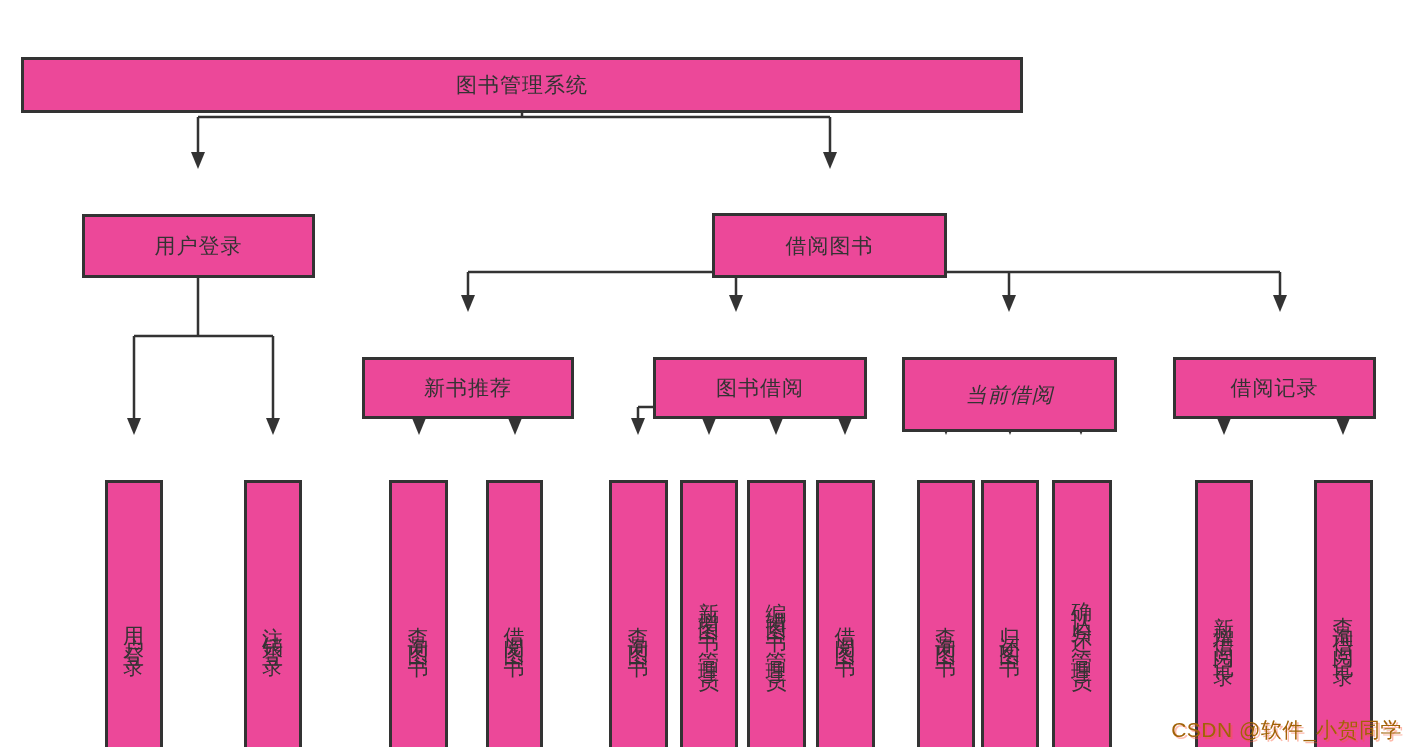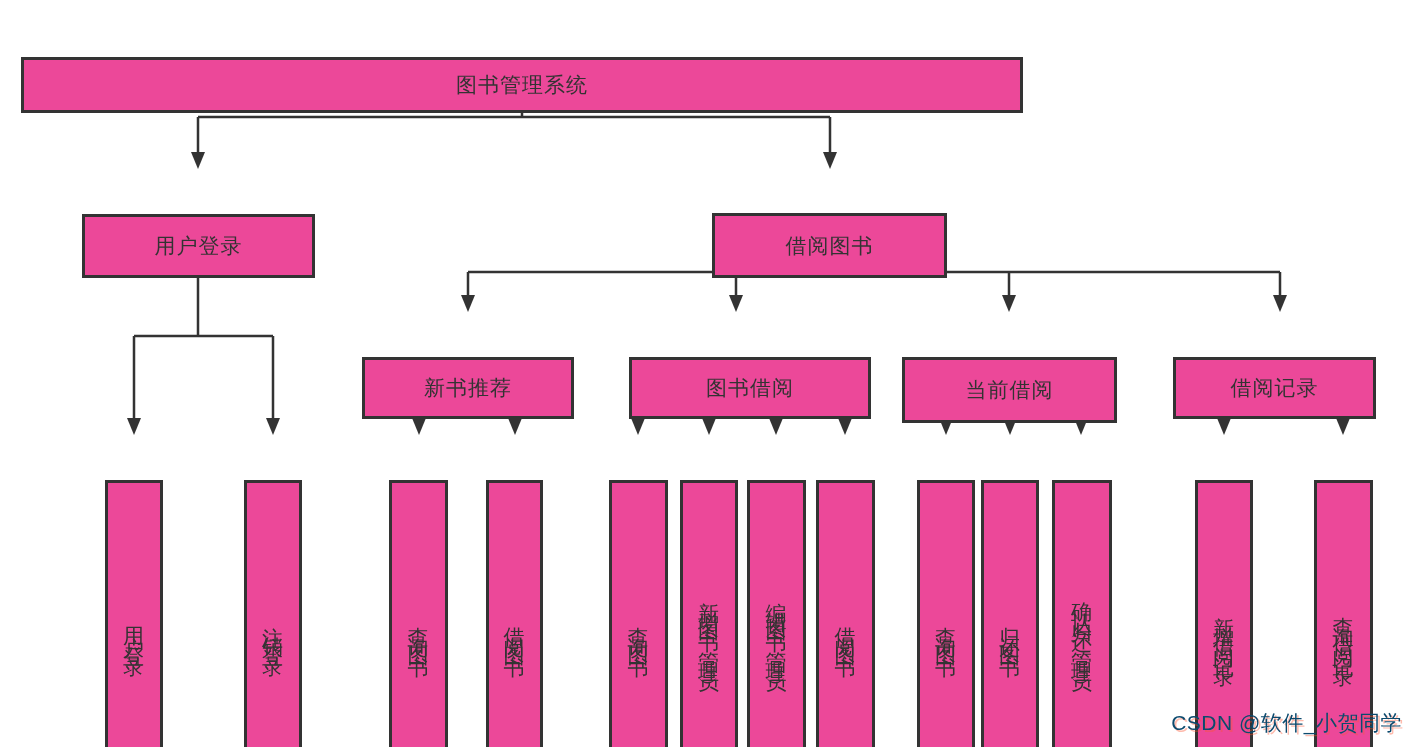--- a/index.html
+++ b/index.html
@@ -37,23 +37,23 @@
     font-size: 21px;
     writing-mode: vertical-rl;
     text-orientation: mixed;
     letter-spacing: 10px;
     line-height: 1;
     white-space: nowrap;
   }
   #watermark {
     position: absolute;
     right: 3px;
-    bottom: 10px;
+    bottom: 3px;
     font-size: 21px;
-    color: #0c4a6e;
+    color: #a16207;
     letter-spacing: 0.5px;
     text-shadow: 2px 2px 0 rgba(252, 85, 49, 0.40);
     z-index: 2;
     white-space: nowrap;
   }
 </style>
 </head>
 <body>
 
 <div id="canvas">
@@ -90,22 +90,22 @@
       <polygon points="1336,418 1350,418 1343,435"></polygon>
     </g>
   </svg>
 
   <div class="node node-h" style="left:21px; top:13px; width:1002px; height:56px;">图书管理系统</div>
 
   <div class="node node-h" style="left:82px; top:170px; width:233px; height:64px;">用户登录</div>
   <div class="node node-h" style="left:712px; top:169px; width:235px; height:65px;">借阅图书</div>
 
   <div class="node node-h" style="left:362px; top:313px; width:212px; height:62px;">新书推荐</div>
-  <div class="node node-h" style="left:629px; top:313px; width:242px; height:62px;">图书借阅</div>
-  <div class="node node-h" style="left:902px; top:313px; width:215px; height:66px;">当前借阅</div>
+  <div class="node node-h" style="left:653px; top:313px; width:214px; height:62px;">图书借阅</div>
+  <div class="node node-h" style="left:902px; top:313px; width:215px; height:75px;font-style:italic;">当前借阅</div>
   <div class="node node-h" style="left:1173px; top:313px; width:203px; height:62px;">借阅记录</div>
 
   <div class="node node-v" style="left:105px; top:436px; width:58px; height:300px;">用户登录</div>
   <div class="node node-v" style="left:244px; top:436px; width:58px; height:300px;">注销登录</div>
 
   <div class="node node-v" style="left:389px; top:436px; width:59px; height:300px;">查询图书</div>
   <div class="node node-v" style="left:486px; top:436px; width:57px; height:300px;">借阅图书</div>
 
   <div class="node node-v" style="left:609px; top:436px; width:59px; height:300px;">查询图书</div>
   <div class="node node-v" style="left:680px; top:436px; width:58px; height:300px;">新增图书（管理员）</div>

